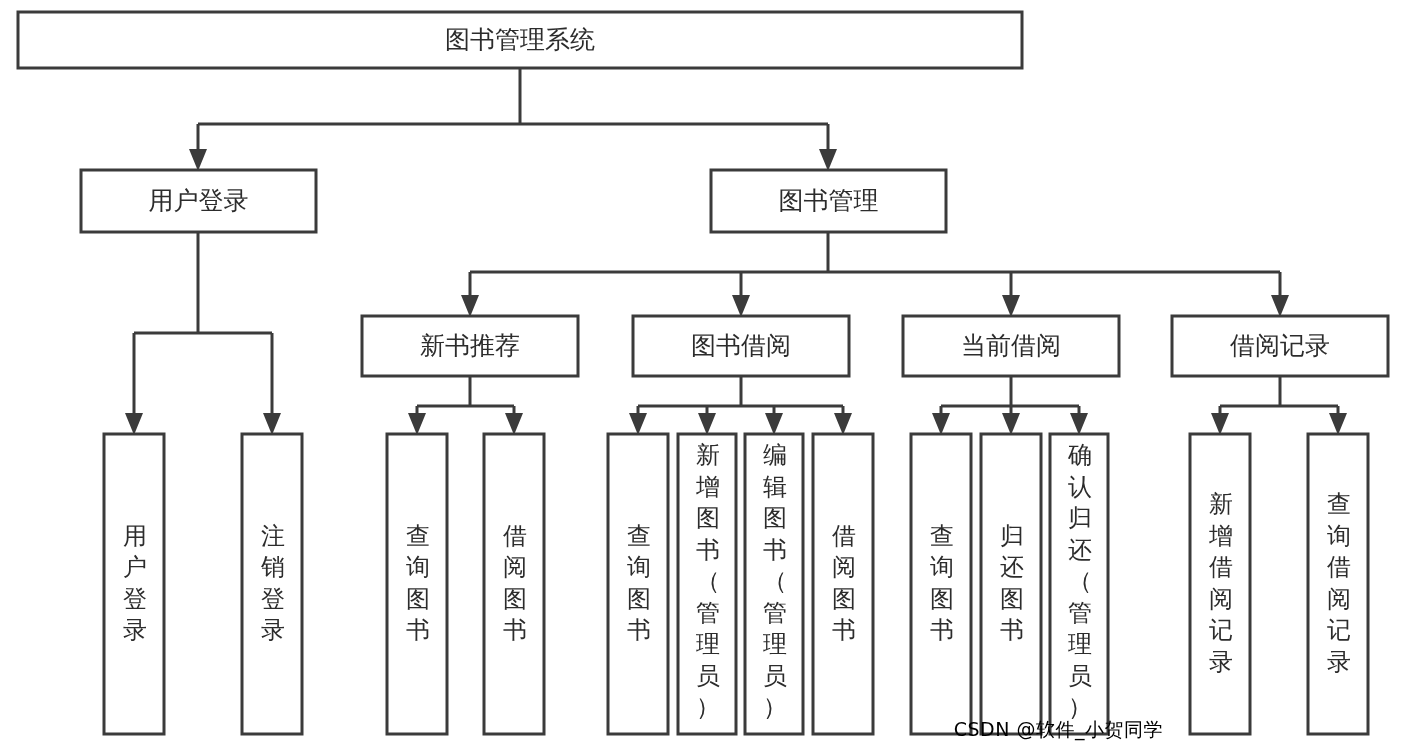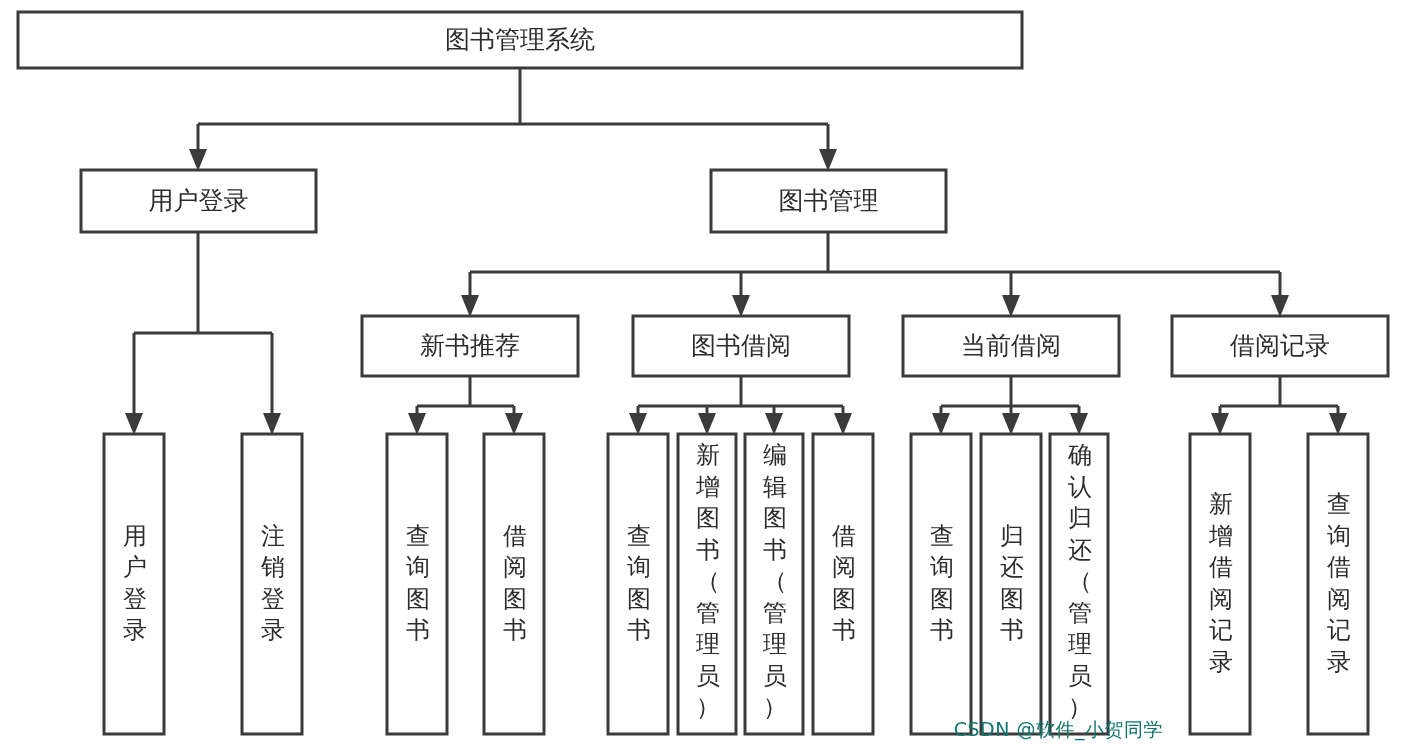--- a/index.html
+++ b/index.html
@@ -52,21 +52,21 @@
     text-anchor: middle;
     white-space: pre;
   }
   text.node-label.vertical-label {
     font-size: 24px;
   }
   .watermark {
     position: absolute;
     right: 8px;
     bottom: 4px;
-    color: #0f766e;
+    color: #000000;
     font-size: 19px;
     font-family: "DejaVu Sans", "Liberation Sans", sans-serif;
     letter-spacing: 0.5px;
     user-select: none;
     white-space: nowrap;
   }
 </style>
 </head>
 <body>
 

